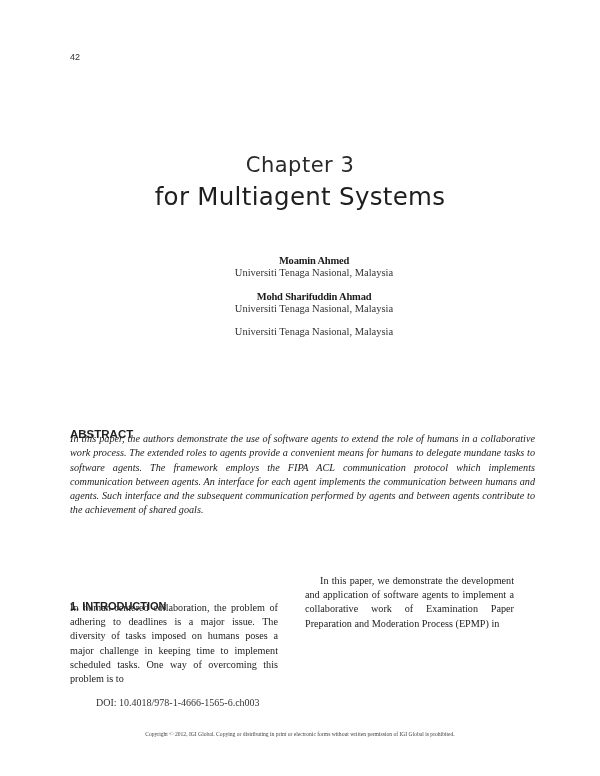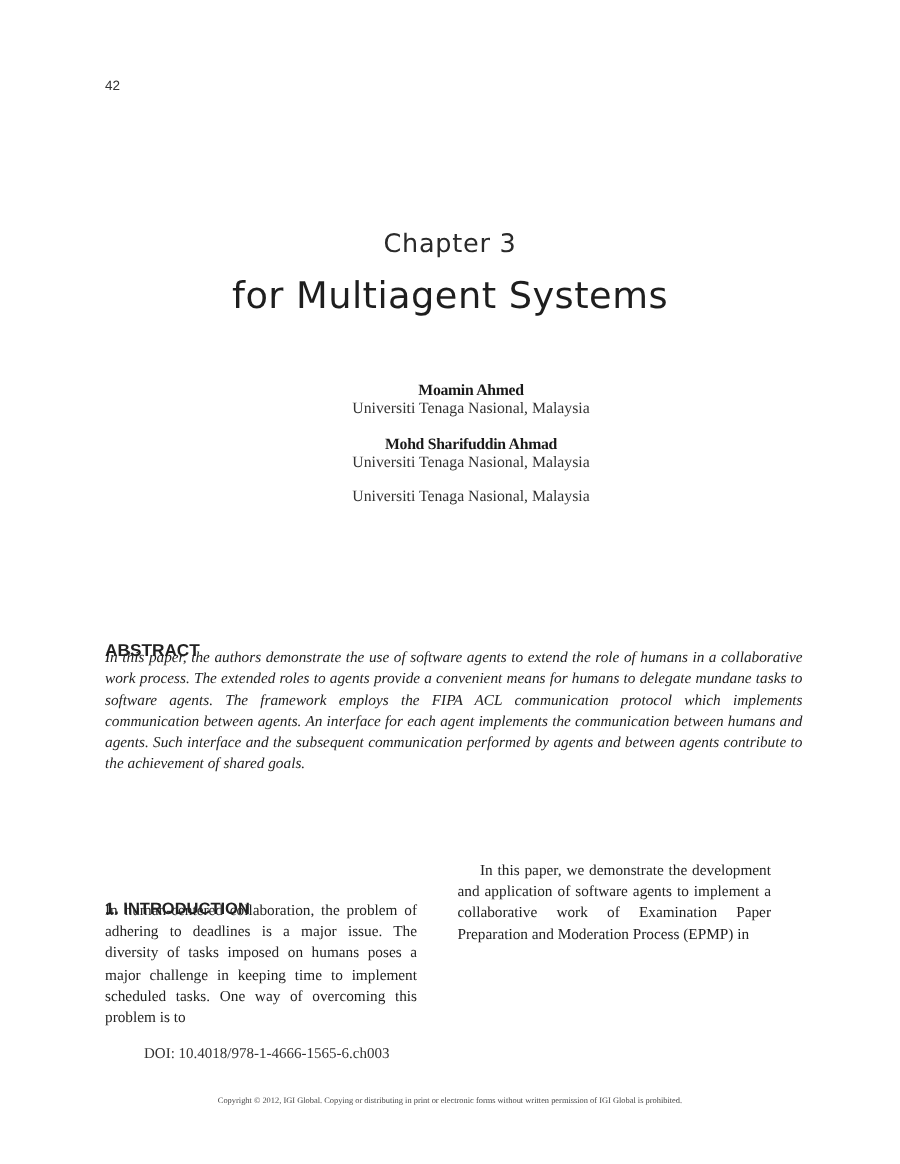--- a/index.html
+++ b/index.html
@@ -23,21 +23,21 @@
       font-size: 9px;
       color: #333;
     }
     .chapter-label {
       position: absolute;
       left: 0;
       width: 600px;
       top: 153px;
       text-align: center;
       font-family: "DejaVu Sans", sans-serif;
-      font-size: 17px;
+      font-size: 21px;
       letter-spacing: 0.5px;
       color: #2a2a2a;
     }
     .chapter-title {
       position: absolute;
       left: 0;
       width: 600px;
       top: 182px;
       text-align: center;
       font-family: "DejaVu Sans", sans-serif;

